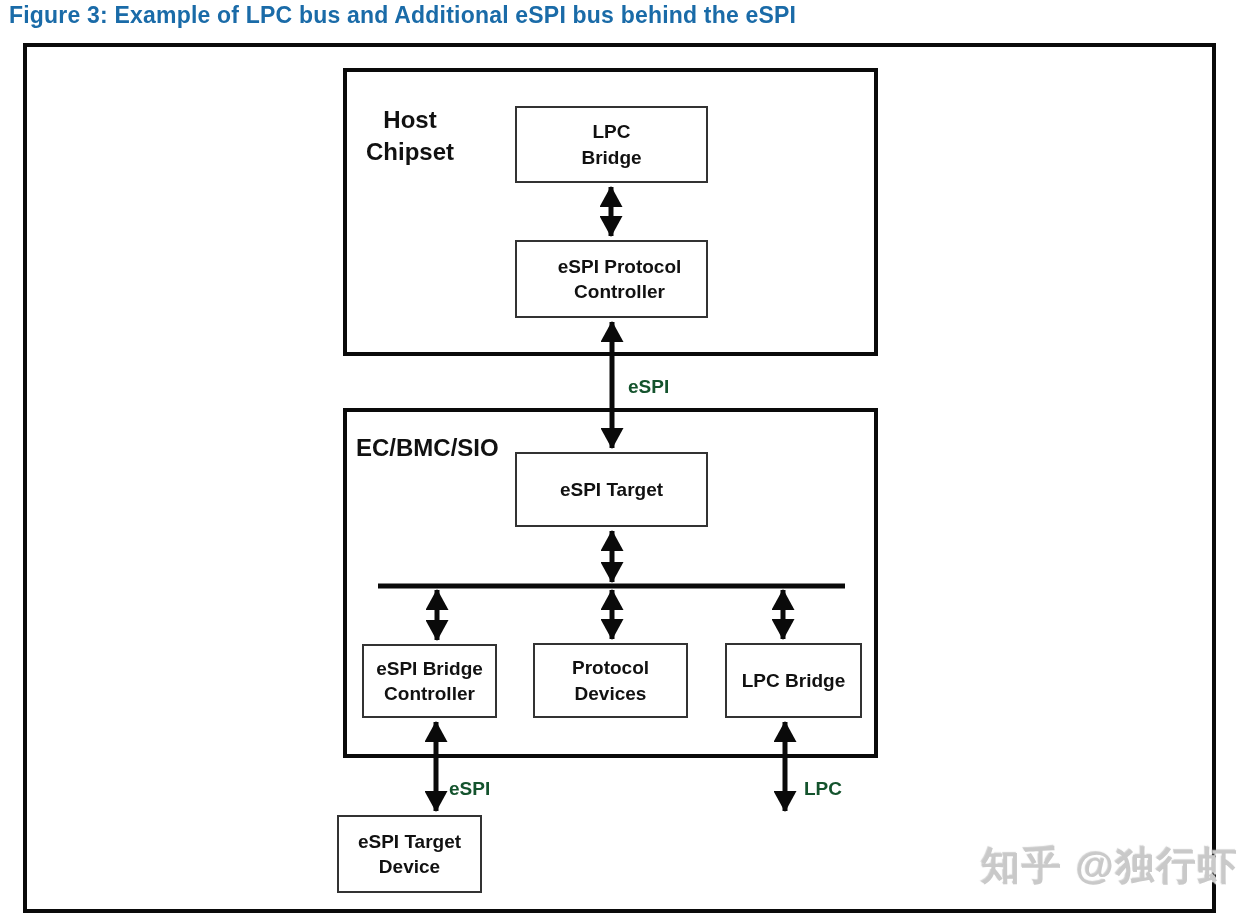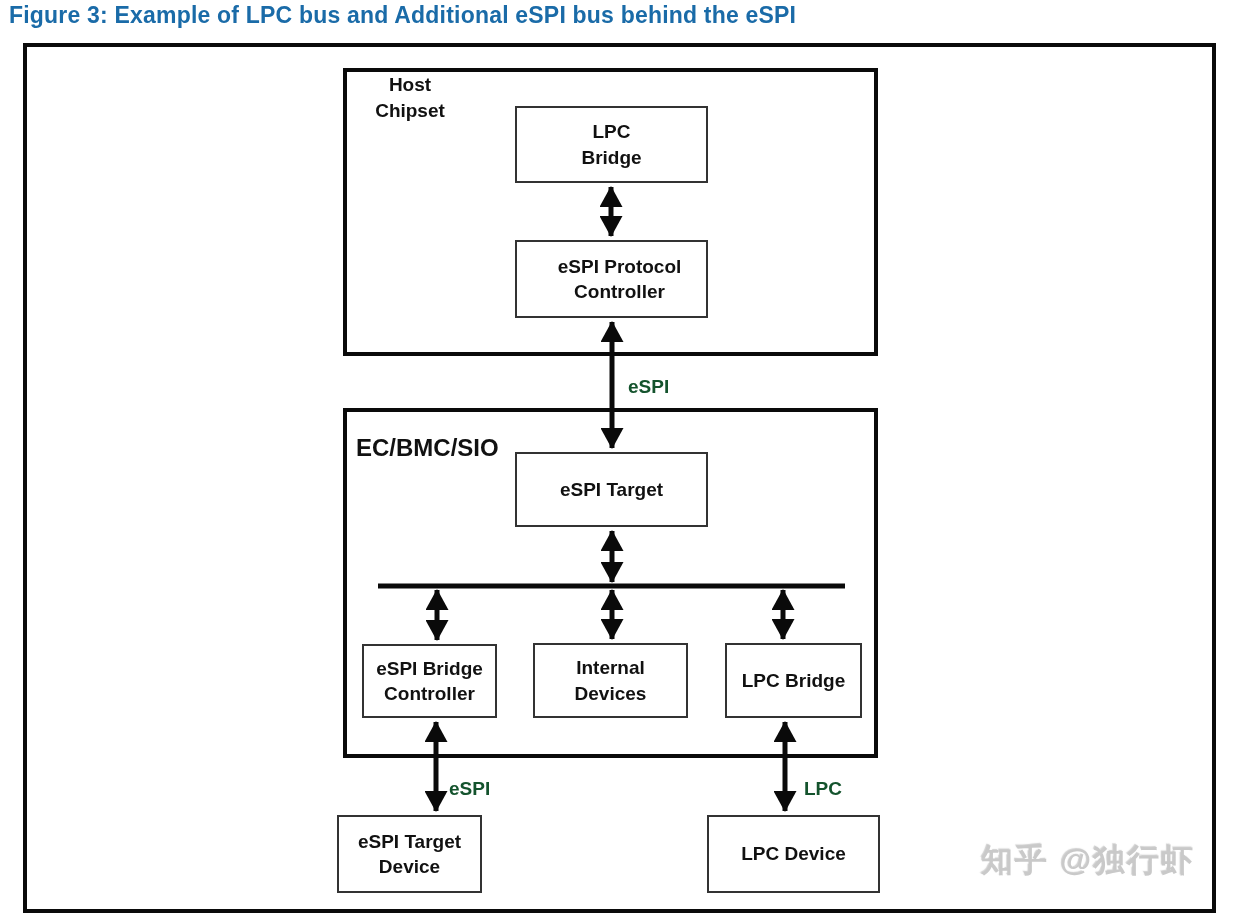--- a/index.html
+++ b/index.html
@@ -33,37 +33,37 @@
   .node-espi-target{left:515px;top:452px;width:193px;height:75px;}
   .node-espi-bridge-ctrl{left:362px;top:644px;width:135px;height:74px;}
   .node-internal-devices{left:533px;top:643px;width:155px;height:75px;}
   .node-lpc-bridge-lower{left:725px;top:643px;width:137px;height:75px;}
   .node-espi-target-device{left:337px;top:815px;width:145px;height:78px;}
   .node-lpc-device{left:707px;top:815px;width:173px;height:78px;}
 
   .region-label{
     position:absolute;font-weight:bold;color:#111;white-space:pre-line;
   }
-  .host-label{left:358px;top:72px;width:104px;text-align:center;font-size:19px;line-height:1.35;}
+  .host-label{left:358px;top:104px;width:104px;text-align:center;font-size:24px;line-height:1.35;}
   .ec-label{left:356px;top:434px;font-size:24px;}
 
   .bus-label{
     position:absolute;font-size:19px;font-weight:bold;color:#14532d;white-space:nowrap;
   }
   .label-espi-host{left:628px;top:376px;}
   .label-espi-ext{left:449px;top:778px;}
   .label-lpc-ext{left:804px;top:778px;}
 
   .connector-layer{position:absolute;left:0;top:0;width:1245px;height:918px;pointer-events:none;}
   .connector-layer line{stroke:var(--line-color);stroke-width:5;}
   .connector-layer .bus{stroke-width:5;}
 
   .watermark{
     position:absolute;left:981px;top:839px;
-    font-size:32px;font-weight:bold;color:var(--watermark-color);
+    font-size:39px;font-weight:bold;color:var(--watermark-color);
     letter-spacing:2px;white-space:nowrap;
     text-shadow:2px 2px 1px rgba(255,255,255,.9), -1px -1px 1px rgba(150,150,150,.45);
     user-select:none;
   }
 </style>
 </head>
 <body>
 
 <div id="stage">
 
@@ -102,26 +102,25 @@
     <line x1="785" y1="722" x2="785" y2="811" marker-start="url(#ah-start)" marker-end="url(#ah-end)"></line>
   </svg>
 
   <div class="node node-lpc-bridge">LPC
 Bridge</div>
   <div class="node node-espi-protocol">eSPI Protocol
 Controller</div>
   <div class="node node-espi-target">eSPI Target</div>
   <div class="node node-espi-bridge-ctrl">eSPI Bridge
 Controller</div>
-  <div class="node node-internal-devices">Internal
+  <div class="node node-internal-devices">Protocol
 Devices</div>
   <div class="node node-lpc-bridge-lower">LPC Bridge</div>
   <div class="node node-espi-target-device">eSPI Target
 Device</div>
-  <div class="node node-lpc-device">LPC Device</div>
 
   <div class="bus-label label-espi-host">eSPI</div>
   <div class="bus-label label-espi-ext">eSPI</div>
   <div class="bus-label label-lpc-ext">LPC</div>
 
   <div class="watermark">知乎 @独行虾</div>
 
 </div>
 
 </body></html>

